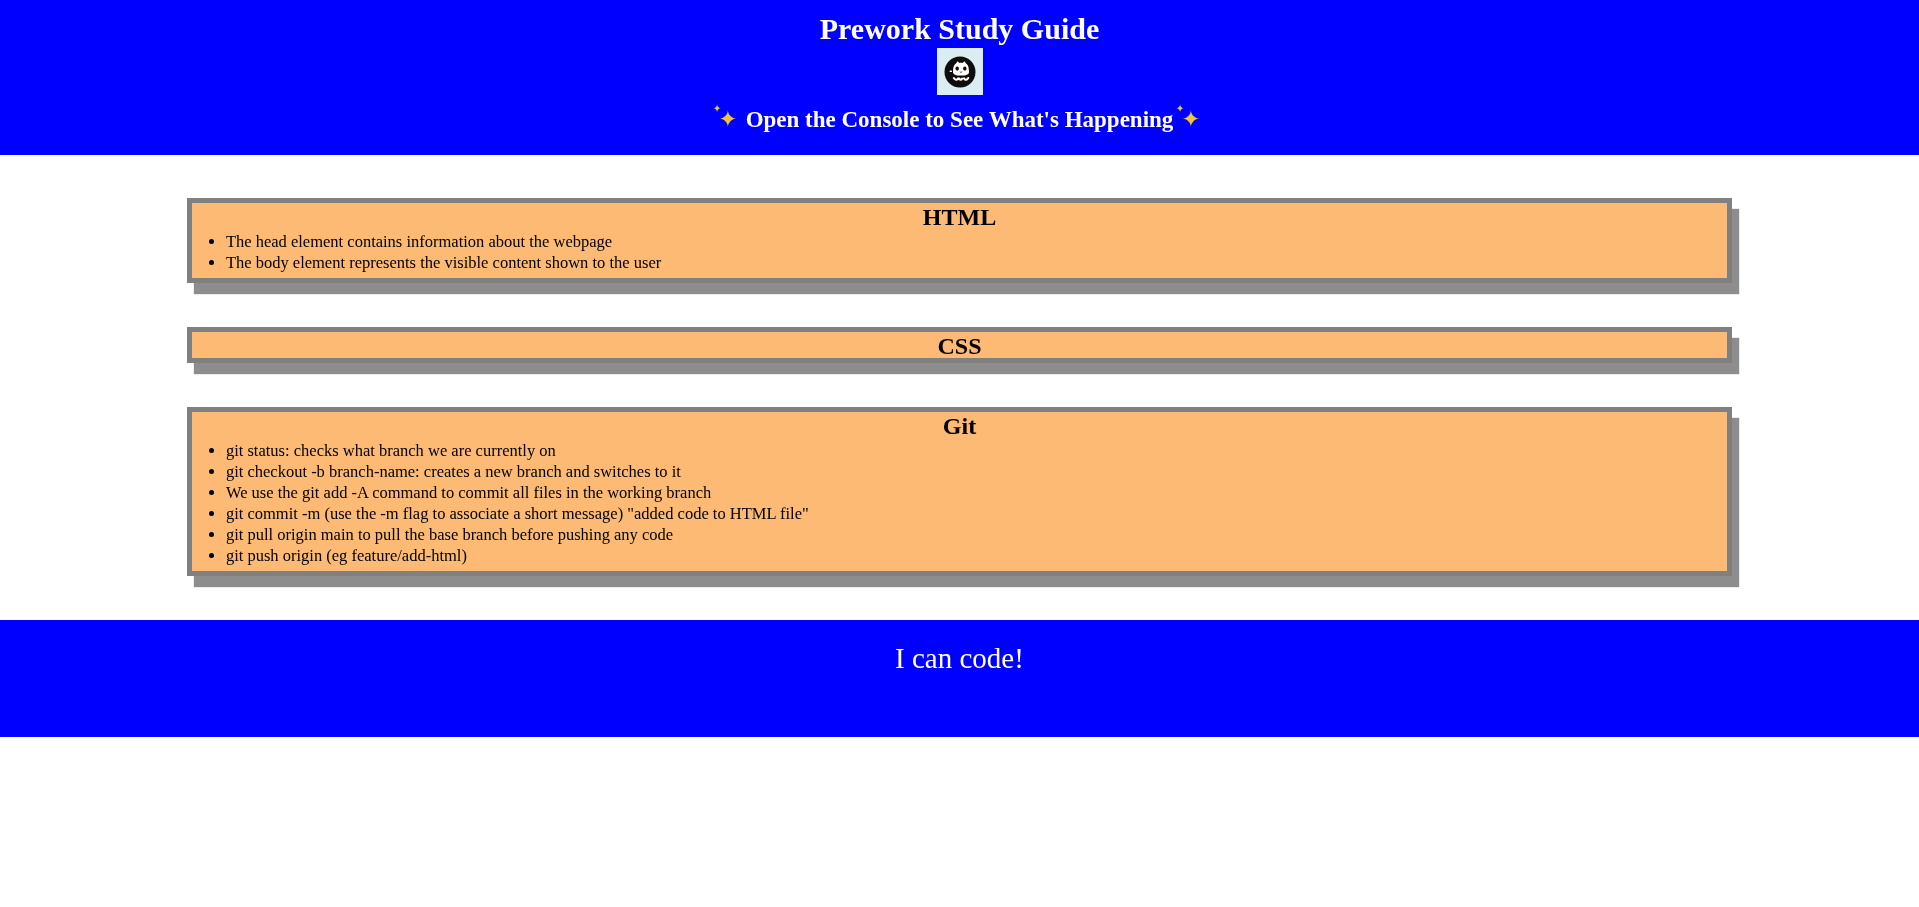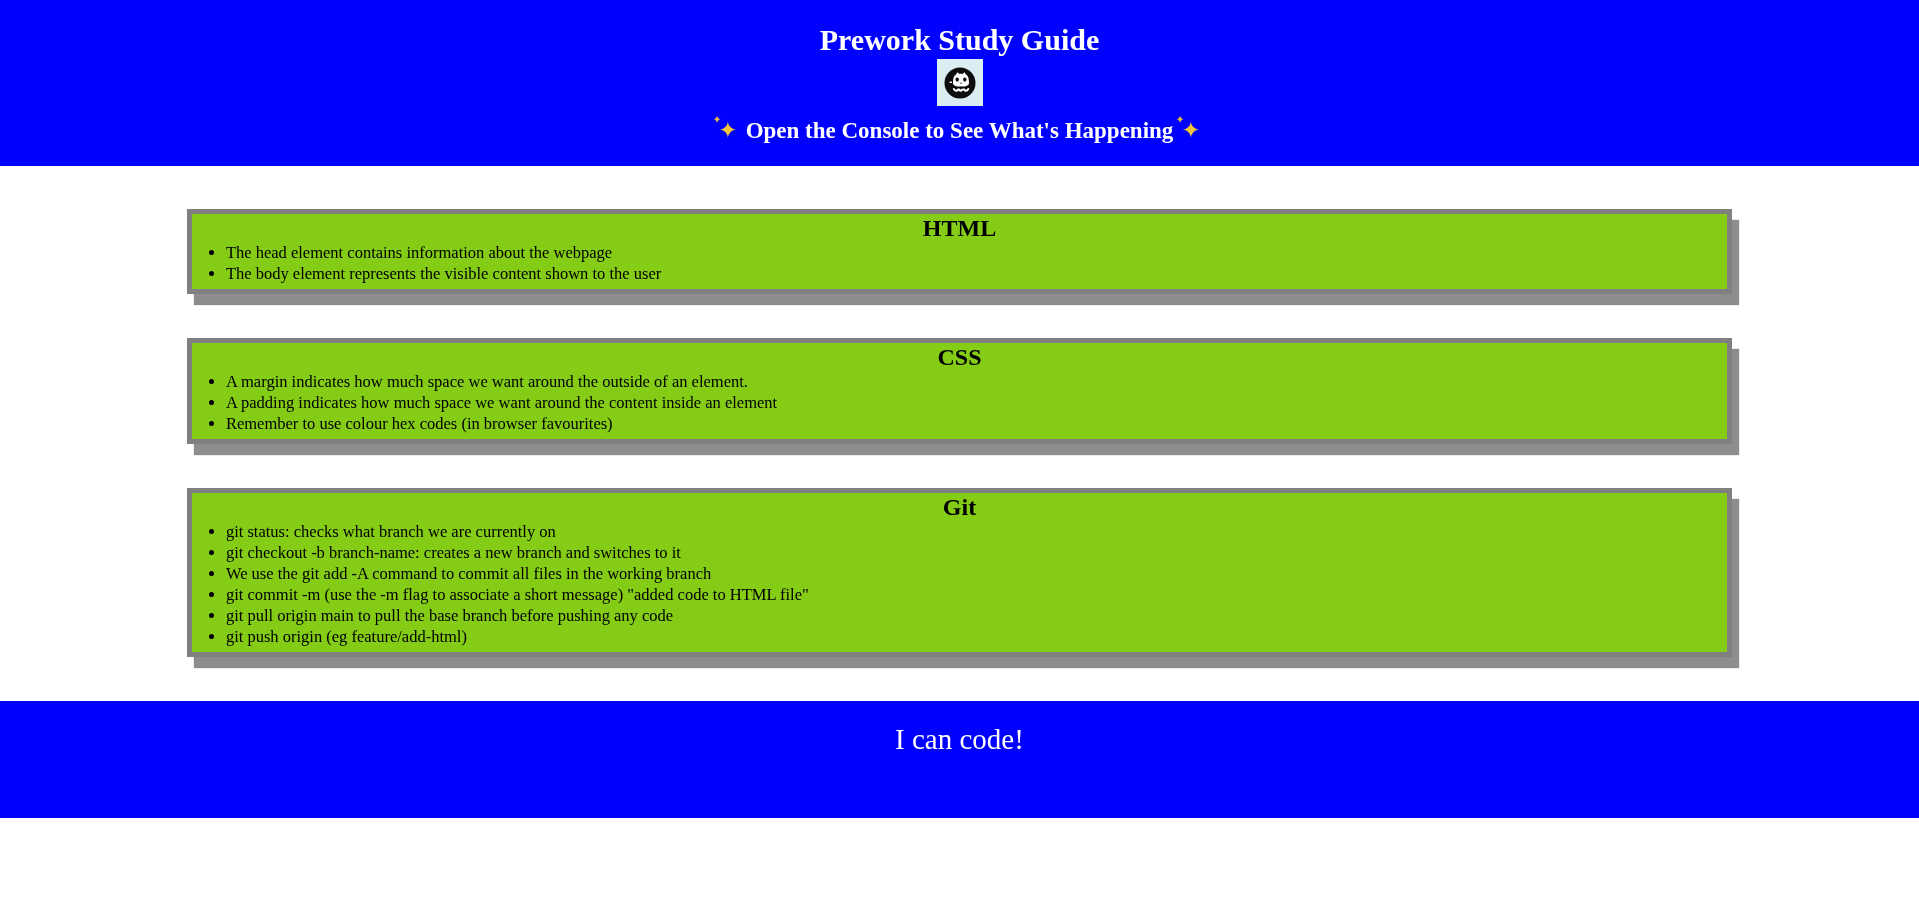--- a/index.html
+++ b/index.html
@@ -14,21 +14,21 @@
   
   header.page-header {
     background: #0000ff;
     color: #ffffff;
     text-align: center;
     padding: 4px 0 10px 0;
   }
   .page-title {
     font-size: 30px;
     font-weight: bold;
-    margin: 19px 0 3px 0;
+    margin: 8px 0 3px 0;
     line-height: 1.1;
   }
   .logo-box {
     width: 46px;
     height: 47px;
     margin: 0 auto 5px auto;
     background: #d9edf3;
     display: flex;
     align-items: center;
     justify-content: center;
@@ -53,21 +53,21 @@
     position: absolute;
     top: -0.35em;
     left: -0.55em;
   }
 
   
   main { display: block; }
   .card {
     width: 80%;
     margin: 43px auto 44px auto;
-    background: #84cc16;
+    background: #fdba74;
     border: 5px solid #808080;
     box-shadow: 7px 11px 1px #8d8d8d;
   }
   .card h2 {
     text-align: center;
     font-size: 24px;
     font-weight: bold;
     margin: 2px 0 0 0;
     line-height: 1.0;
   }
@@ -128,25 +128,20 @@
   <section class="card">
     <h2>HTML</h2>
     <ul>
       <li>The head element contains information about the webpage</li>
       <li>The body element represents the visible content shown to the user</li>
     </ul>
   </section>
 
   <section class="card">
     <h2>CSS</h2>
-    <ul>
-      <li>A margin indicates how much space we want around the outside of an element.</li>
-      <li>A padding indicates how much space we want around the content inside an element</li>
-      <li>Remember to use colour hex codes (in browser favourites)</li>
-    </ul>
   </section>
 
   <section class="card">
     <h2>Git</h2>
     <ul>
       <li>git status: checks what branch we are currently on</li>
       <li>git checkout -b branch-name: creates a new branch and switches to it</li>
       <li>We use the git add -A command to commit all files in the working branch</li>
       <li>git commit -m (use the -m flag to associate a short message) "added code to HTML file"</li>
       <li>git pull origin main to pull the base branch before pushing any code</li>

